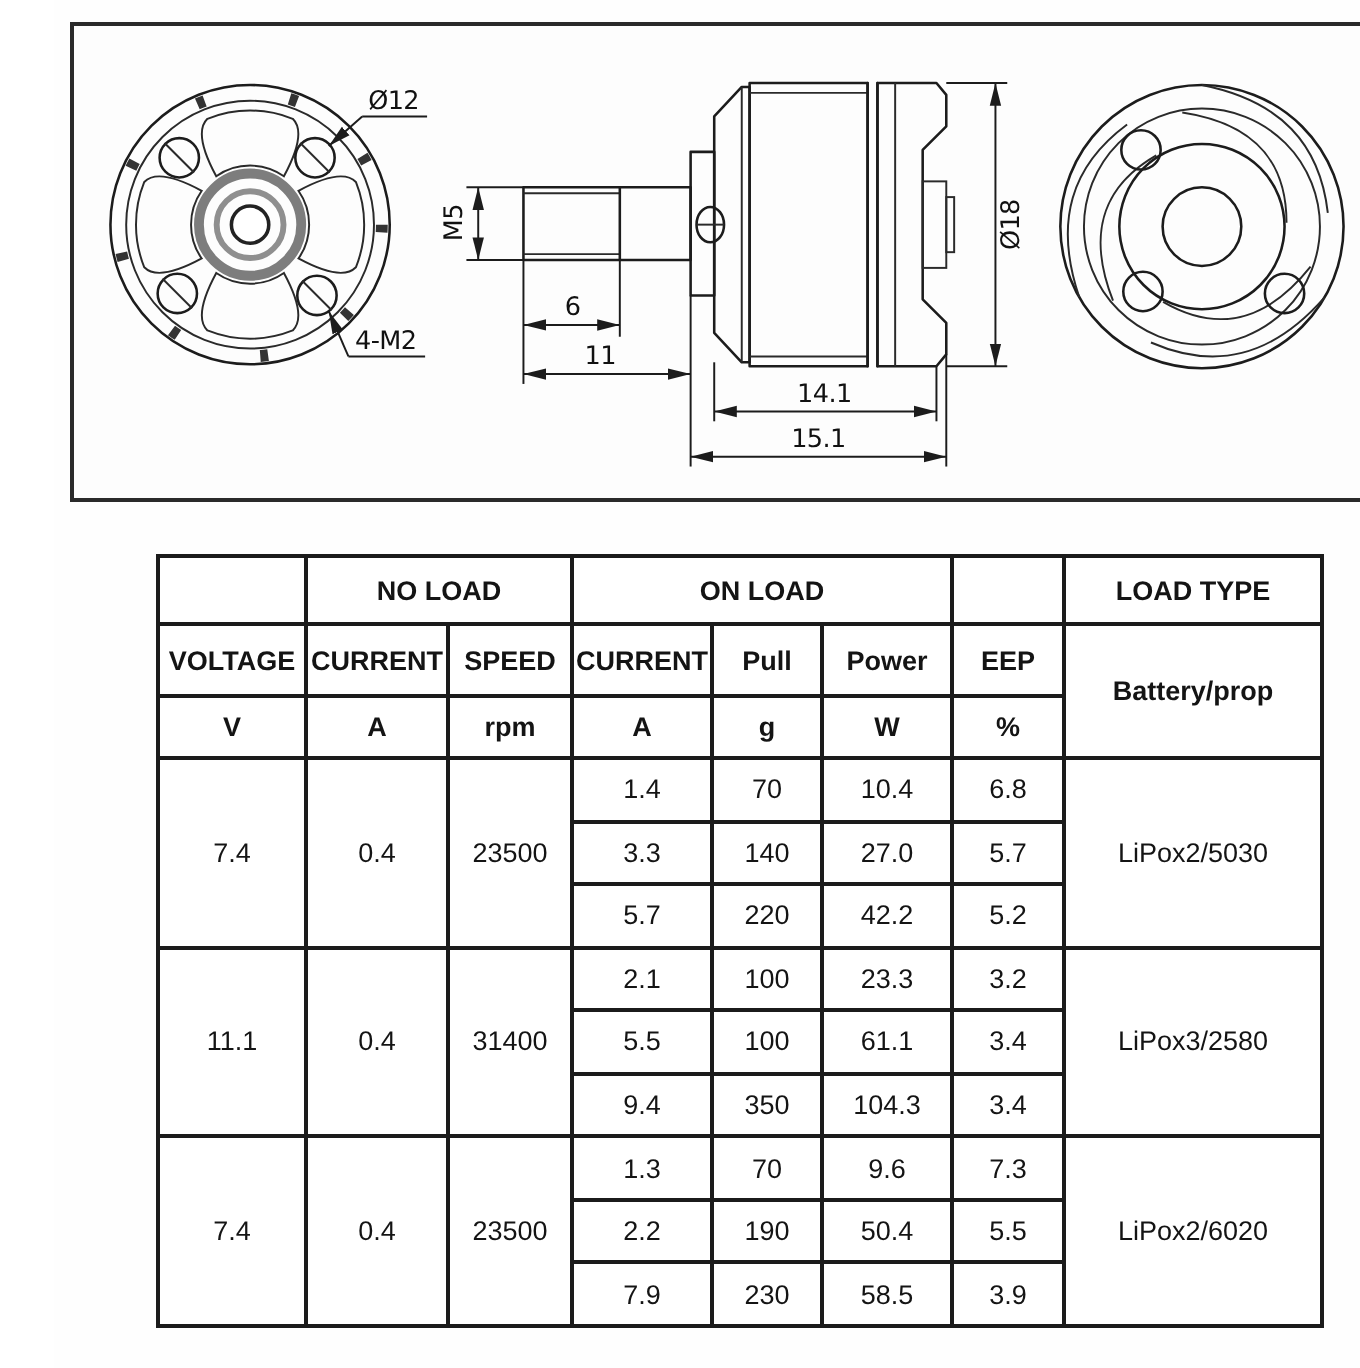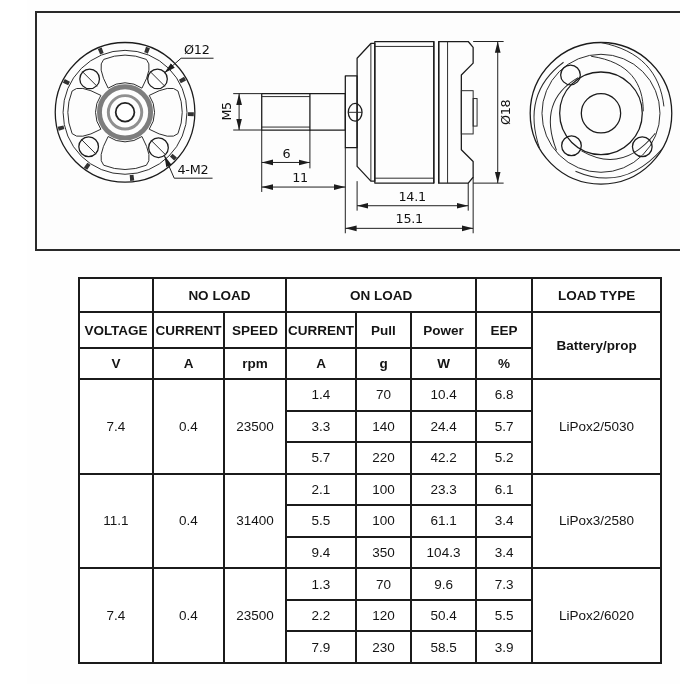--- a/index.html
+++ b/index.html
@@ -195,38 +195,38 @@
         <td rowspan="3">23500</td>
         <td>1.4</td>
         <td>70</td>
         <td>10.4</td>
         <td>6.8</td>
         <td rowspan="3">LiPox2/5030</td>
       </tr>
       <tr>
         <td>3.3</td>
         <td>140</td>
-        <td>24.4</td>
+        <td>27.0</td>
         <td>5.7</td>
       </tr>
       <tr>
         <td>5.7</td>
         <td>220</td>
         <td>42.2</td>
         <td>5.2</td>
       </tr>
 
       <tr>
         <td rowspan="3">11.1</td>
         <td rowspan="3">0.4</td>
         <td rowspan="3">31400</td>
         <td>2.1</td>
         <td>100</td>
         <td>23.3</td>
-        <td>6.1</td>
+        <td>3.2</td>
         <td rowspan="3">LiPox3/2580</td>
       </tr>
       <tr>
         <td>5.5</td>
         <td>100</td>
         <td>61.1</td>
         <td>3.4</td>
       </tr>
       <tr>
         <td>9.4</td>
@@ -240,21 +240,21 @@
         <td rowspan="3">0.4</td>
         <td rowspan="3">23500</td>
         <td>1.3</td>
         <td>70</td>
         <td>9.6</td>
         <td>7.3</td>
         <td rowspan="3">LiPox2/6020</td>
       </tr>
       <tr>
         <td>2.2</td>
-        <td>120</td>
+        <td>190</td>
         <td>50.4</td>
         <td>5.5</td>
       </tr>
       <tr>
         <td>7.9</td>
         <td>230</td>
         <td>58.5</td>
         <td>3.9</td>
       </tr>
     </tbody>

